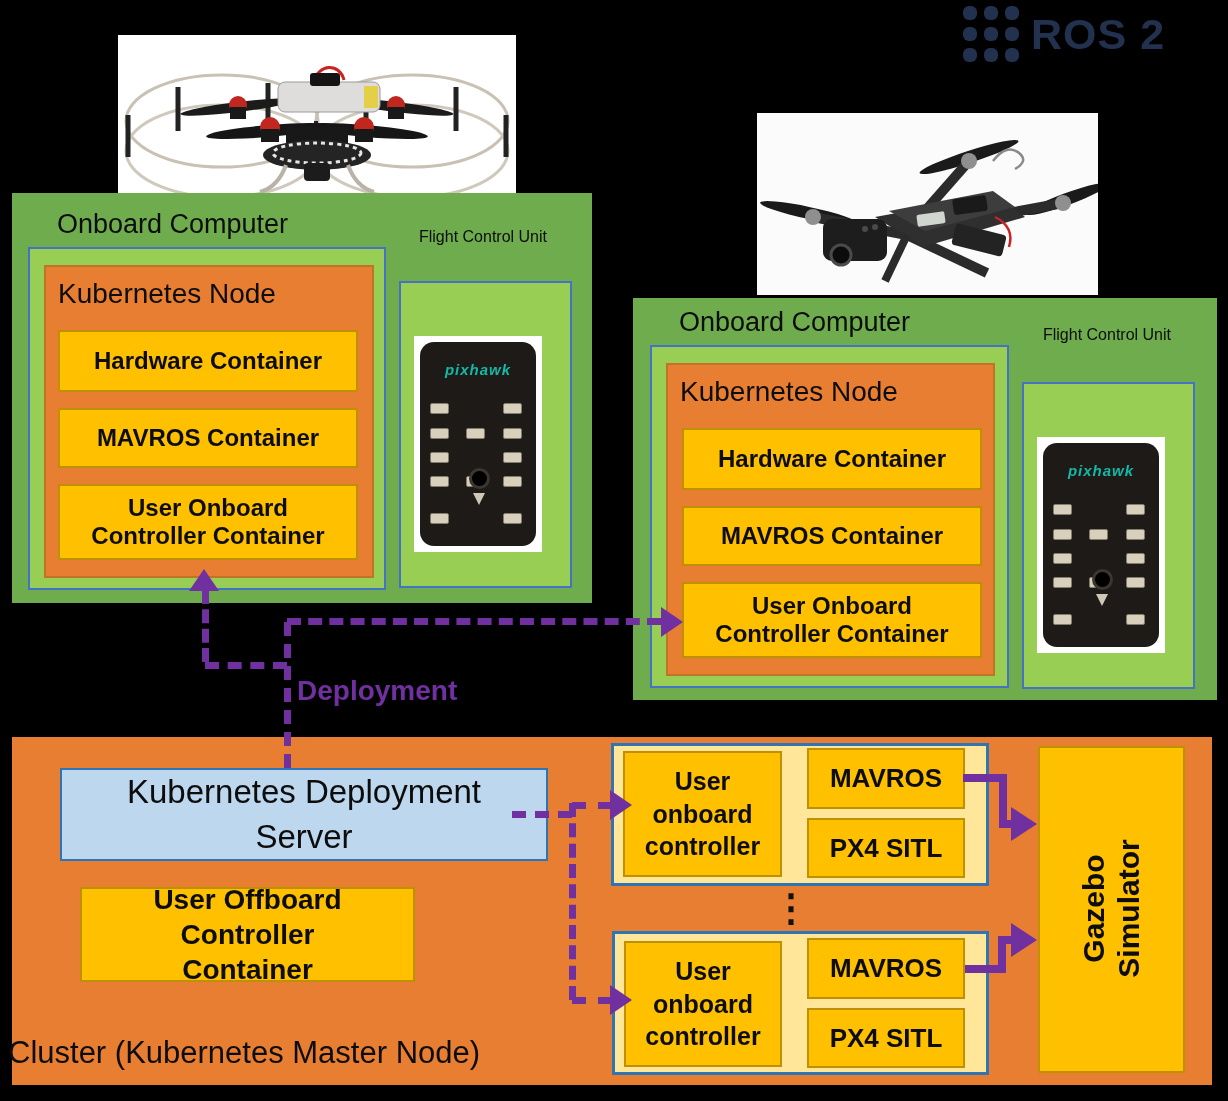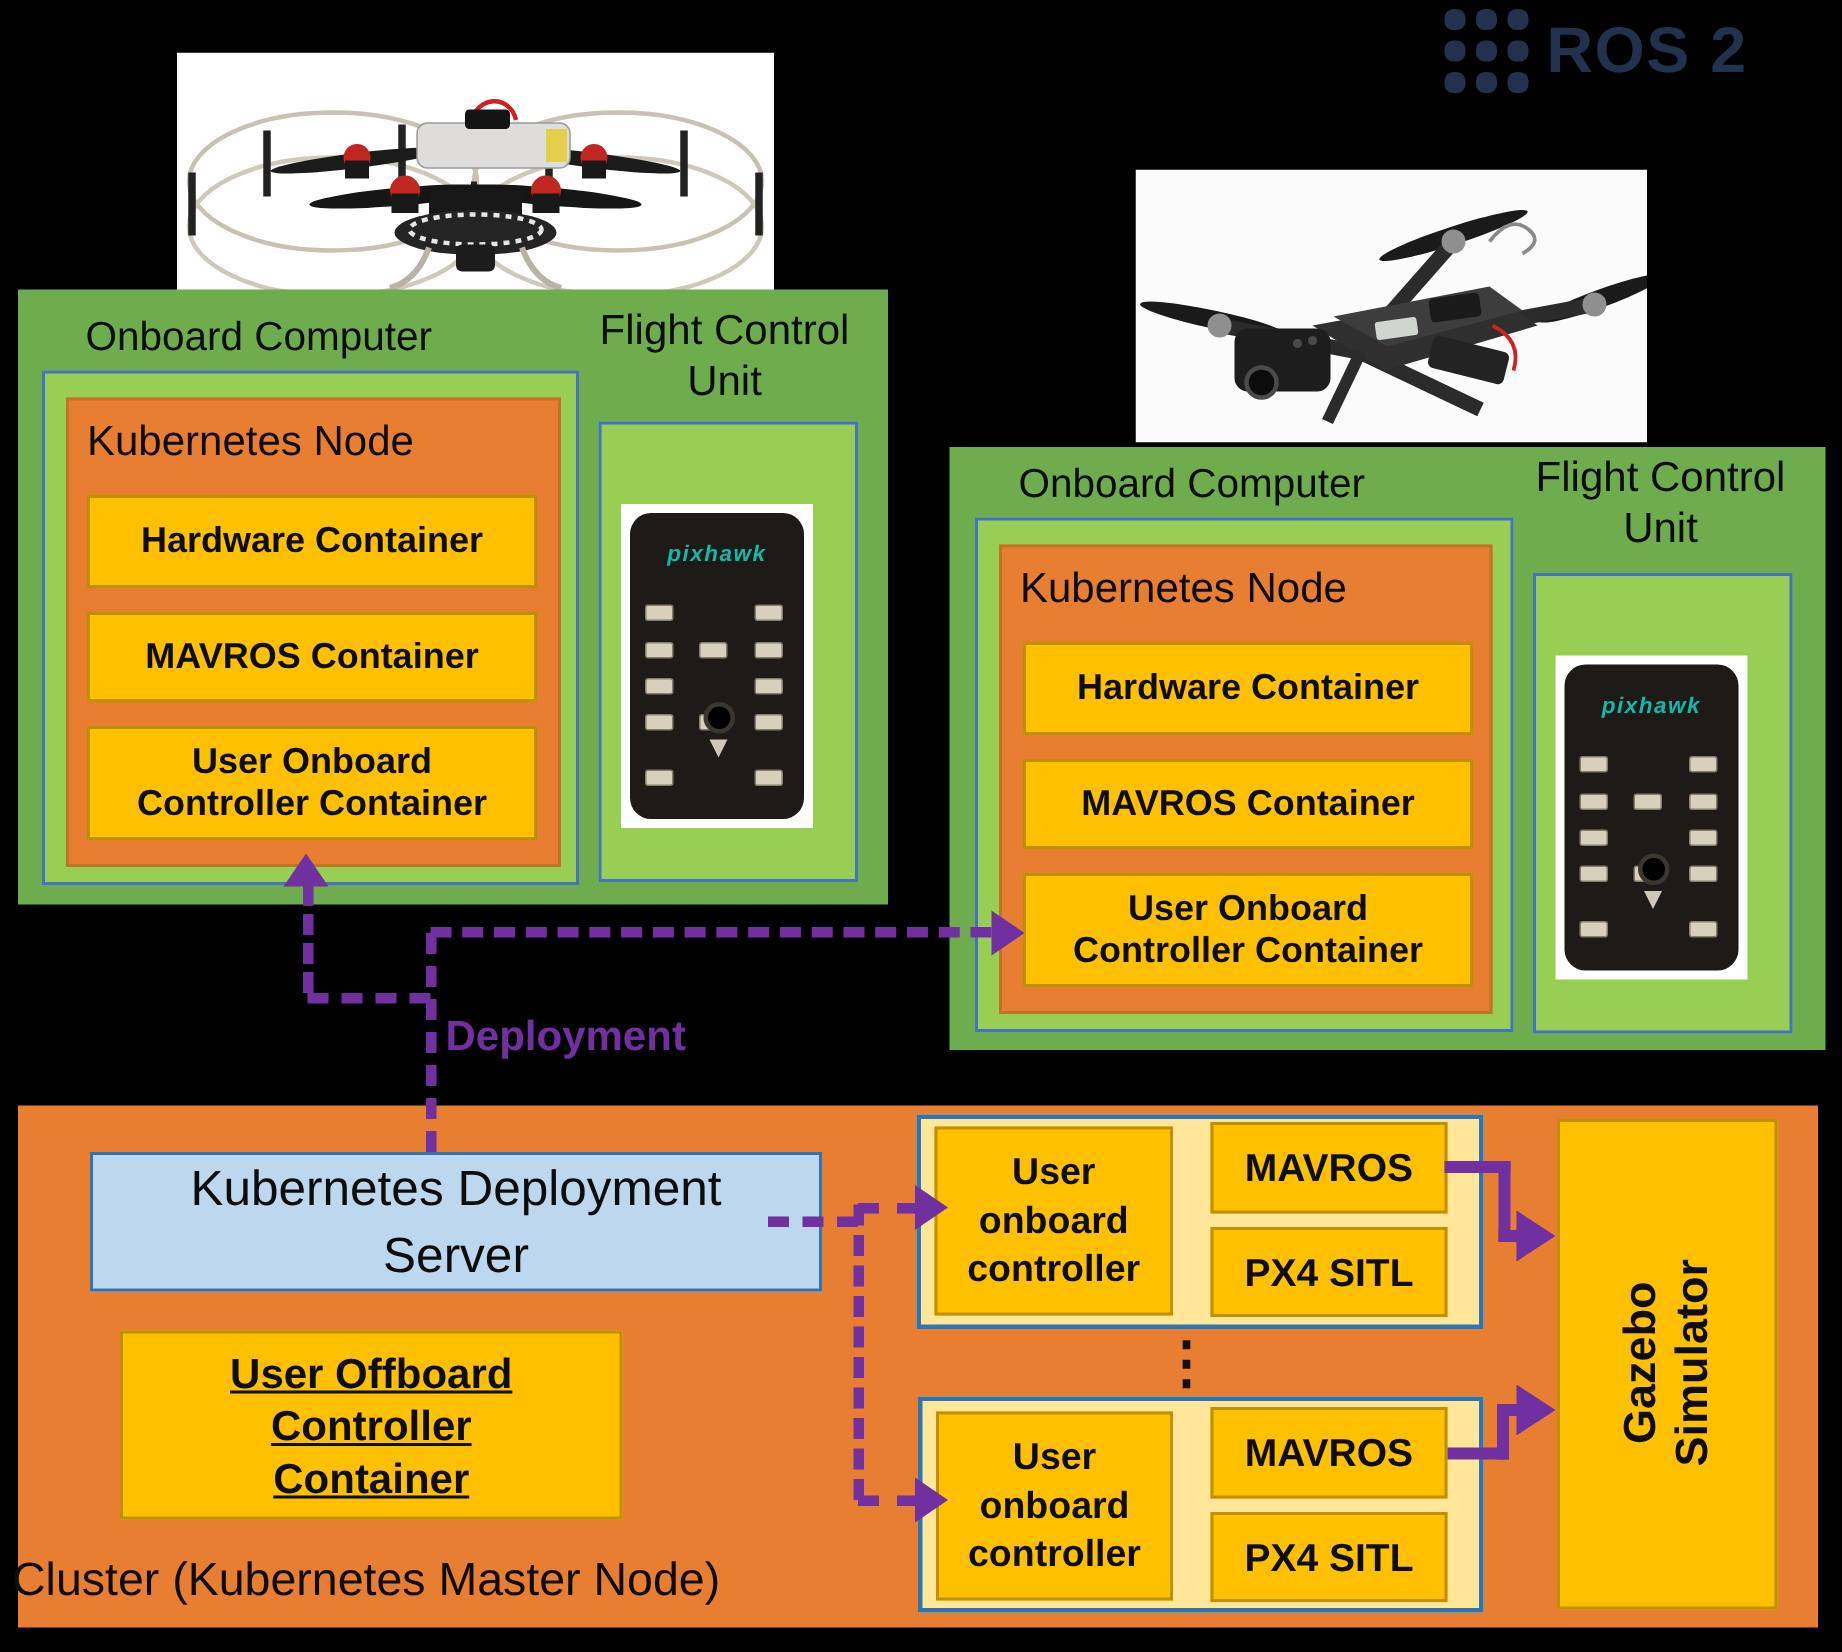--- a/index.html
+++ b/index.html
@@ -7,21 +7,21 @@
           font-family:"Liberation Sans",sans-serif;color:#0d0d0d;}
   .box{position:absolute;box-sizing:border-box;}
   .center{display:flex;align-items:center;justify-content:center;text-align:center;}
   .green{background:#6FAC4D;}
   .lgreen{background:#97CE53;border:2px solid #4472C4;}
   .orangebox{background:#E87E31;border:2px solid #C07426;}
   .yellow{background:#FFC000;border:2px solid #BF9000;}
   .cream{background:#FFE699;border:3px solid #2E75B6;}
   .bluebox{background:#BDD7EE;border:2px solid #2E75B6;}
   .t-title{font-size:27px;}
-  .t-fcu{font-size:28px;line-height:1.2;}
+  .t-fcu{font-size:16px;line-height:1.2;}
   .t-k8s{font-size:28px;}
   .t-cont{font-size:24px;font-weight:bold;line-height:1.15;}
   .t-pod{font-size:25px;font-weight:bold;line-height:1.3;}
   .t-mav{font-size:26px;font-weight:bold;}
   .t-off{font-size:28px;font-weight:bold;line-height:1.25;}
   .t-srv{font-size:33px;line-height:1.35;}
   .t-clu{font-size:31px;}
   .t-gaz{font-size:30px;font-weight:bold;line-height:1.15;}
   .t-dep{font-size:28px;font-weight:600;color:#7030A0;}
   
@@ -195,21 +195,21 @@
         <div class="pxc" style="left:72%;top:66%;"></div>
       <div class="pxc" style="left:8%;top:84%;"></div>
         <div class="pxc" style="left:72%;top:84%;"></div>
       <div class="pxcircle"></div>
         <div class="pxarrow"></div>
     </div>
   </div>
 
   <div class="box" style="left:12px;top:737px;width:1200px;height:348px;background:#E87E31;"></div>
   <div class="box bluebox center t-srv" style="left:60px;top:768px;width:488px;height:93px;padding:0 30px;">Kubernetes Deployment Server</div>
-  <div class="box yellow center t-off" style="left:80px;top:887px;width:335px;height:126px;padding:0 60px;text-decoration:underline;">User Offboard Controller Container</div>
+  <div class="box yellow center t-off" style="left:80px;top:887px;width:335px;height:95px;padding:0 60px;">User Offboard Controller Container</div>
   <div class="box t-clu" style="left:8px;top:1035px;width:560px;">Cluster (Kubernetes Master Node)</div>
 
   <div class="box cream" style="left:611px;top:743px;width:378px;height:143px;"></div>
   <div class="box yellow center t-pod" style="left:623px;top:751px;width:159px;height:126px;">User onboard controller</div>
   <div class="box yellow center t-mav" style="left:807px;top:748px;width:158px;height:61px;">MAVROS</div>
   <div class="box yellow center t-mav" style="left:807px;top:818px;width:158px;height:60px;">PX4 SITL</div>
 
   <div class="ellip" style="left:772px;top:886px;">⋮</div>
 
   <div class="box cream" style="left:612px;top:931px;width:377px;height:144px;"></div>

